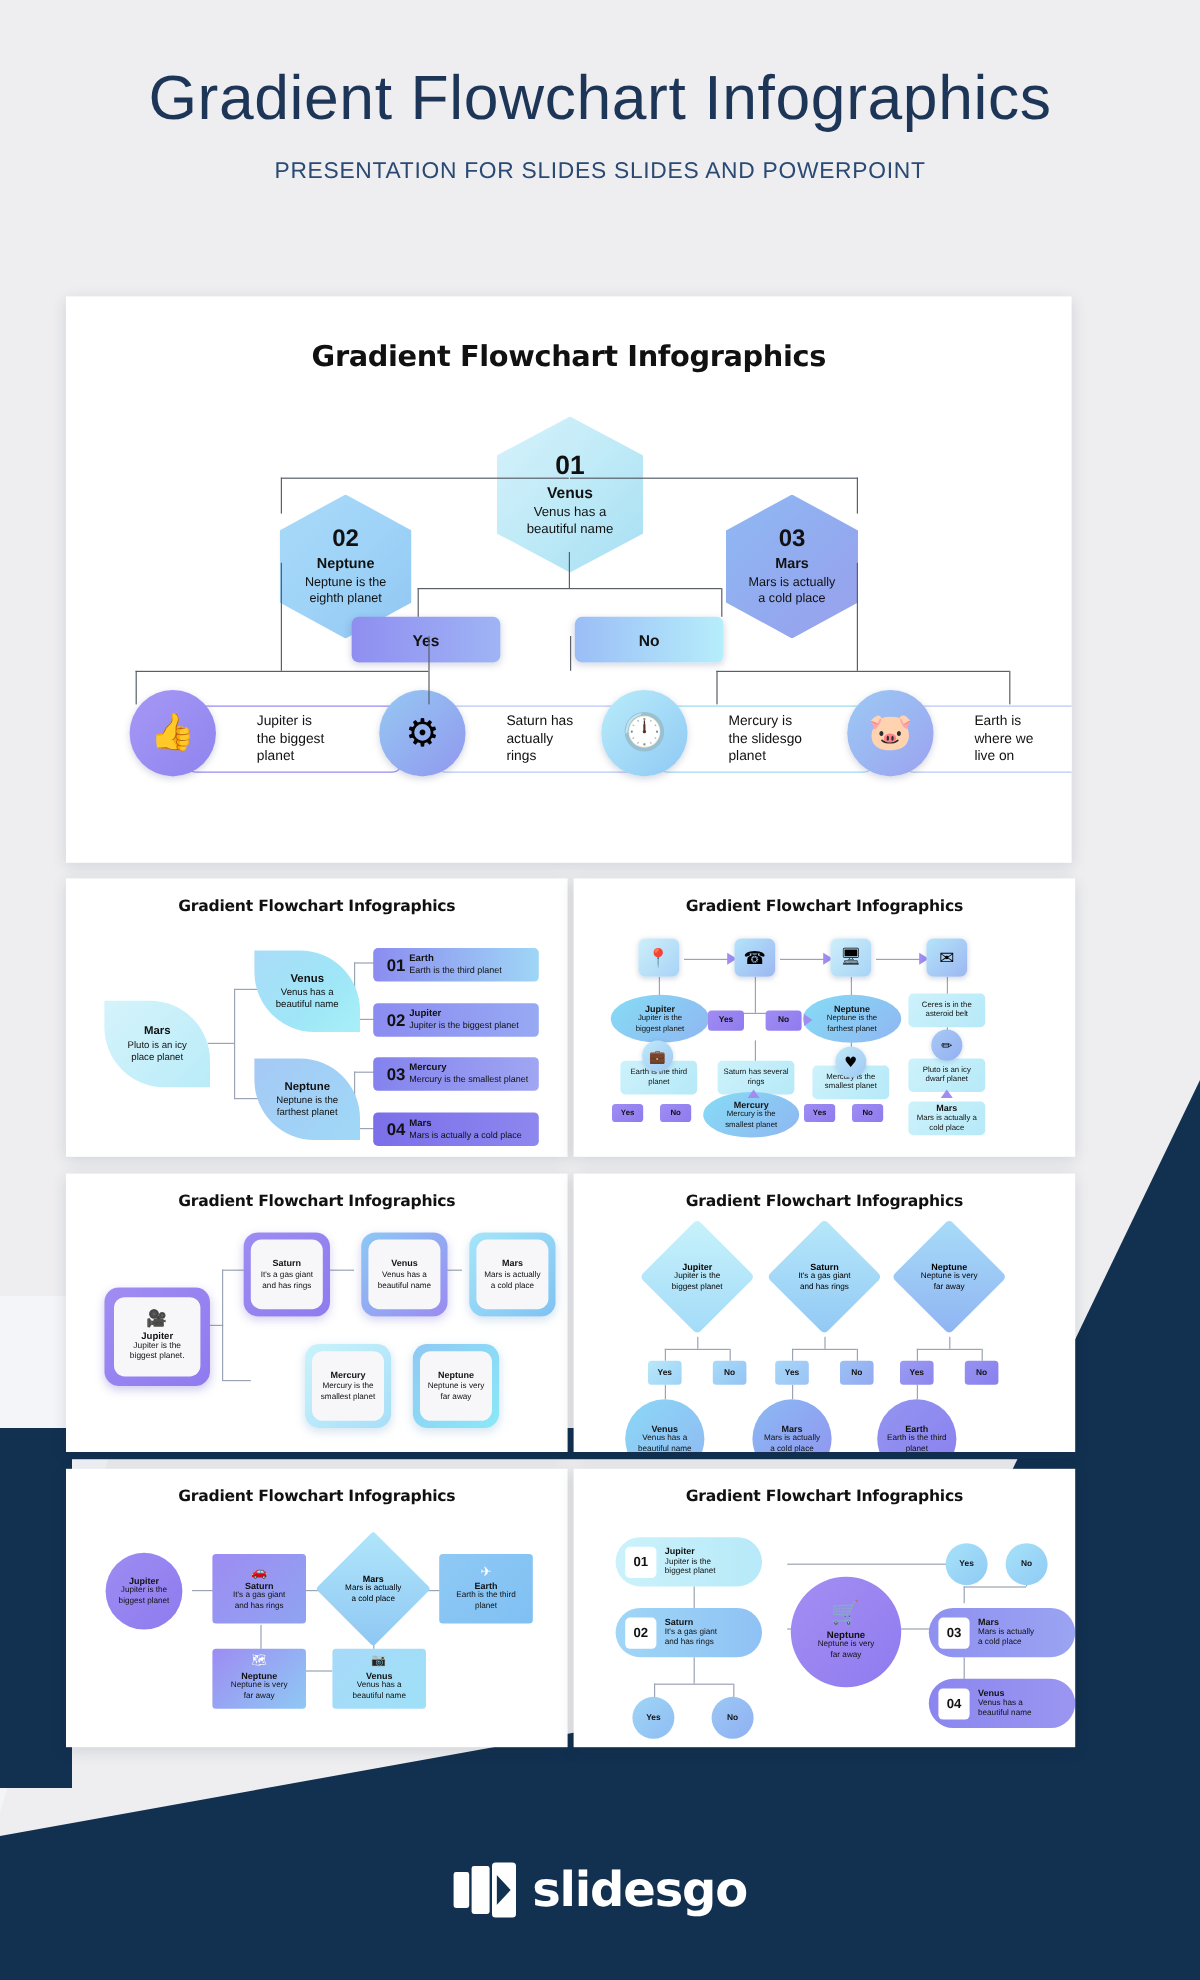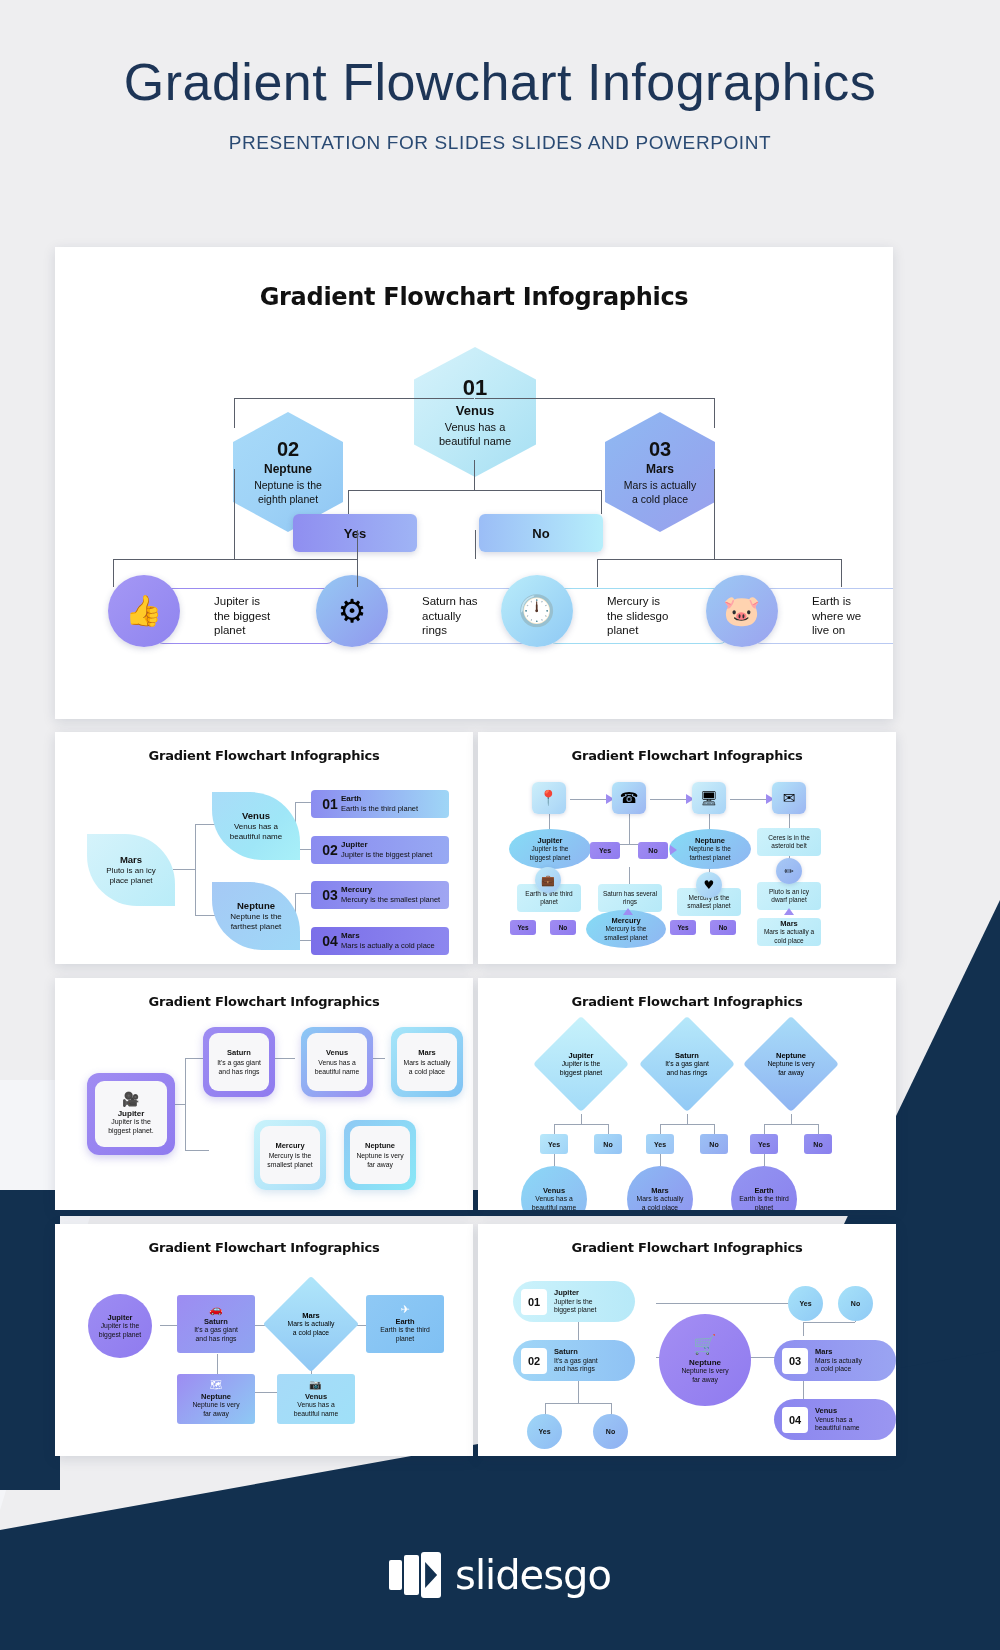--- a/index.html
+++ b/index.html
@@ -89,21 +89,21 @@
   
   .footer { position:absolute; left:0; bottom:52px; width:1000px; z-index:5;
             display:flex; align-items:center; justify-content:center; gap:14px; }
   .logo-mark { position:relative; width:52px; height:46px; }
   .logo-mark .sq { position:absolute; background:#fff; }
   .logo-mark .s1 { left:0;  top:8px;  width:13px; height:30px; border-radius:2px; }
   .logo-mark .s2 { left:15px; top:3px; width:15px; height:40px; border-radius:2px; }
   .logo-mark .s3 { left:32px; top:0;  width:20px; height:46px; border-radius:3px; background:#fff;}
   .logo-mark .cut{ position:absolute; left:36px; top:10px; width:12px; height:26px;
                    background:#12304f; clip-path:polygon(0 0,100% 50%,0 100%); }
-  .logo-text { color:#fff; font-size:40px; font-weight:normal; letter-spacing:-1px;
+  .logo-text { color:#fff; font-size:40px; font-weight:bold; letter-spacing:-1px;
                font-family:"DejaVu Sans", sans-serif; }
 </style>
 </head>
 <body>
 
 <div id="page">
 
   <div class="deco deco-left-wedge"></div>
   <div class="deco deco-right-wedge"></div>
   <div class="deco deco-midbar"></div>

